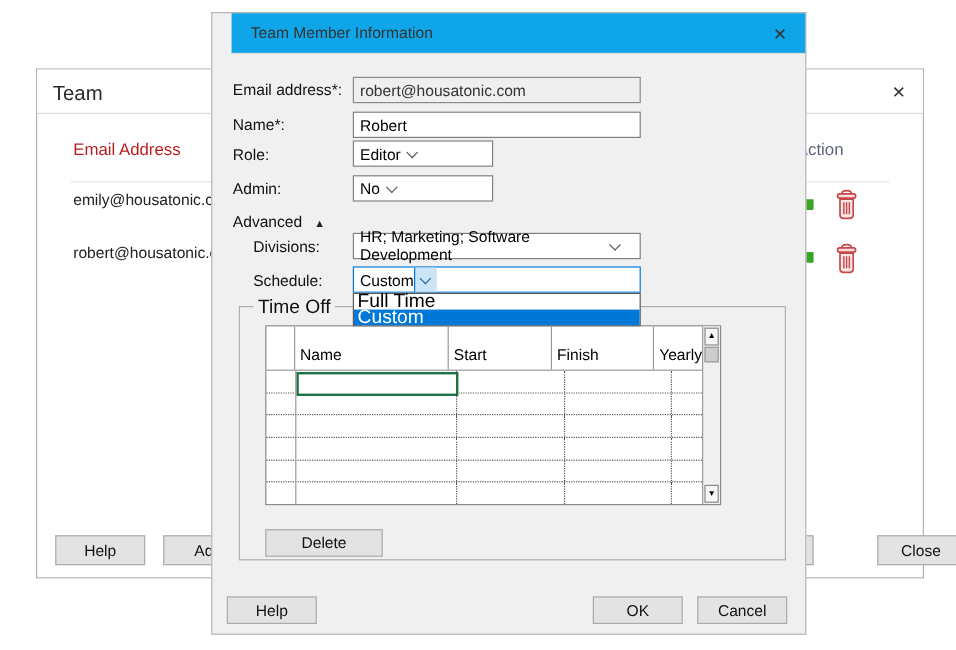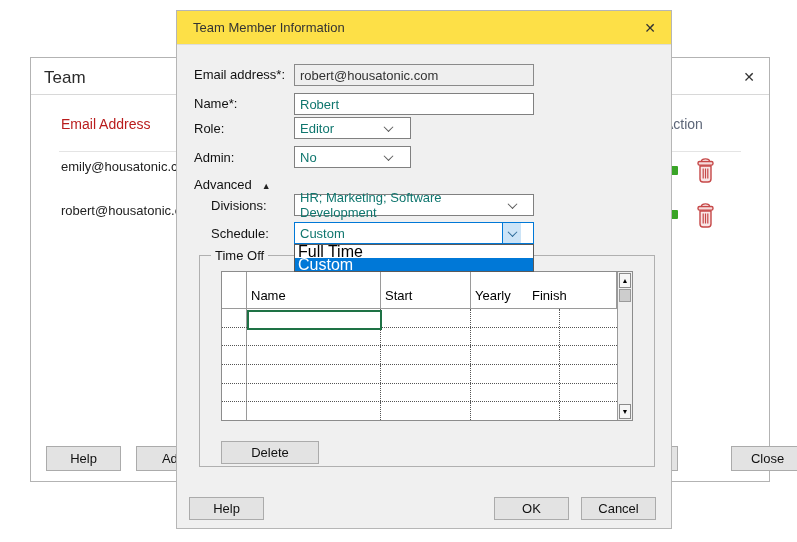--- a/index.html
+++ b/index.html
@@ -30,63 +30,63 @@
   .edit-sliver { position:absolute; width:7px; height:9px; background:#39a426; border-radius:1px; }
   .edit-sliver-1 { left:640px; top:108px; } .edit-sliver-2 { left:640px; top:152px; }
   .bd-help   { left:15px;  top:388px; width:75px; height:25px; }
   .bd-add    { left:105px; top:388px; width:75px; height:25px; }
   .bd-hidden { left:570px; top:388px; width:77px; height:25px; }
   .bd-closebtn { left:700px; top:388px; width:73px; height:25px; }
 
   
   .dialog { position:absolute; left:176px; top:10px; width:496px; height:519px;
             background:#f0f0f0; border:1px solid #b6b6b6; z-index:10; }
-  .d-titlebar { position:absolute; left:0; top:0; right:0; height:34px;
-                background:#fde047; border-bottom:1px solid #dcdcdc; }
+  .d-titlebar { position:absolute; left:16px; top:0; right:0; height:34px;
+                background:#0ea5e9; border-bottom:1px solid #dcdcdc; }
   .d-title { position:absolute; left:16px; top:9px; font-size:13px; color:#333; }
   .d-close { position:absolute; right:9px; top:5px; width:24px; height:24px;
              text-align:center; line-height:24px; font-size:14px; color:#333; }
 
   .lbl { position:absolute; font-size:13px; color:#111; white-space:nowrap; }
   .lbl-email    { left:17px; top:56px; }
   .lbl-name     { left:17px; top:85px; }
   .lbl-role     { left:17px; top:110px; }
   .lbl-admin    { left:17px; top:139px; }
   .lbl-advanced { left:17px; top:166px; }
   .adv-arrow { font-size:9px; margin-left:10px; color:#222; }
   .lbl-divisions { left:34px; top:187px; }
   .lbl-schedule  { left:34px; top:215px; }
 
-  .field { position:absolute; left:117px; height:22px; font-size:13px; color:#0f766e;
+  .field { position:absolute; left:117px; height:22px; font-size:13px; color:#000000;
            display:flex; align-items:center; padding-left:5px; }
   .f-email { top:53px;  width:240px; background:#efefef; border:1px solid #8a8a8a; color:#333; }
   .f-name  { top:82px;  width:240px; background:#fff; border:1px solid #808080; }
-  .combo   { background:#fff; border:1px solid #808080; padding-right:12px; justify-content:space-between; }
+  .combo   { background:#fff; border:1px solid #808080; padding-right:12px; }
   .f-role  { top:106px; width:117px; }
   .f-admin { top:135px; width:117px; }
   .f-divisions { top:183px; width:240px; }
   .f-schedule  { top:211px; width:240px; border:1px solid #0078d7; }
   .combo-arrow { width:19px; height:100%; display:flex; align-items:center; justify-content:center; }
   .combo-arrow.open { background:#cce4f7; border-left:1px solid #0078d7; }
   .chev { width:7px; height:7px; border-right:1.6px solid #5a5a5a; border-bottom:1.6px solid #5a5a5a;
           transform:rotate(45deg) translate(-1px,-1px); }
   .combo-arrow.open .chev { border-color:#2b6a99; }
 
   .droplist { position:absolute; left:117px; top:233px; width:240px; background:#fff;
               border:1px solid #5a5a5a; z-index:30; font-size:16px; }
   .opt { height:13px; line-height:13px; padding-left:3px; color:#000; white-space:nowrap; }
   .opt.selected { background:#0078d7; color:#fff; }
 
   .groupbox { position:absolute; left:22px; top:244px; width:456px; height:212px;
               border:1px solid #b0b0b0; }
   .group-label { position:absolute; left:11px; top:-8px; background:#f0f0f0;
-                 padding:0 4px; font-size:13px; color:#111; }
-
-  
-  .grid { position:absolute; left:44px; top:260px; width:412px; height:150px;
+                 padding:0 4px; font-size:16px; color:#111; }
+
+  
+  .grid { position:absolute; left:44px; top:260px; width:380px; height:150px;
           background:#fff; border:1px solid #8c8c8c; }
   .grid-header { position:absolute; left:0; top:0; right:15px; height:37px;
                  border-bottom:1px solid #9a9a9a; display:flex; }
   .hc { border-right:1px solid #9a9a9a; display:flex; align-items:flex-end;
         padding:0 0 5px 4px; font-size:13px; color:#000; }
   .hc-rowhdr { width:25px; } .hc-name { width:134px; } .hc-start { width:90px; }
   .hc-finish { width:89px; } .hc-yearly { flex:1; border-right:none; }
   .grid-body { position:absolute; left:0; top:37px; right:15px; bottom:0;
                display:flex; flex-direction:column; }
   .grow { flex:1; display:flex; border-bottom:1px dotted #555; }
@@ -207,22 +207,22 @@
 
   <div class="groupbox">
     <span class="group-label">Time Off</span>
   </div>
 
   <div class="grid">
     <div class="grid-header">
       <div class="hc hc-rowhdr"></div>
       <div class="hc hc-name">Name</div>
       <div class="hc hc-start">Start</div>
+      <div class="hc hc-finish">Finish</div>
       <div class="hc hc-yearly">Yearly</div>
-      <div class="hc hc-finish">Finish</div>
     </div>
     <div class="grid-body">
       <div class="grow">
           <div class="gc gc-rowhdr"></div>
           <div class="gc gc-name"></div>
           <div class="gc gc-start"></div>
           <div class="gc gc-finish"></div>
           <div class="gc gc-yearly"></div>
         </div>
       <div class="grow">

